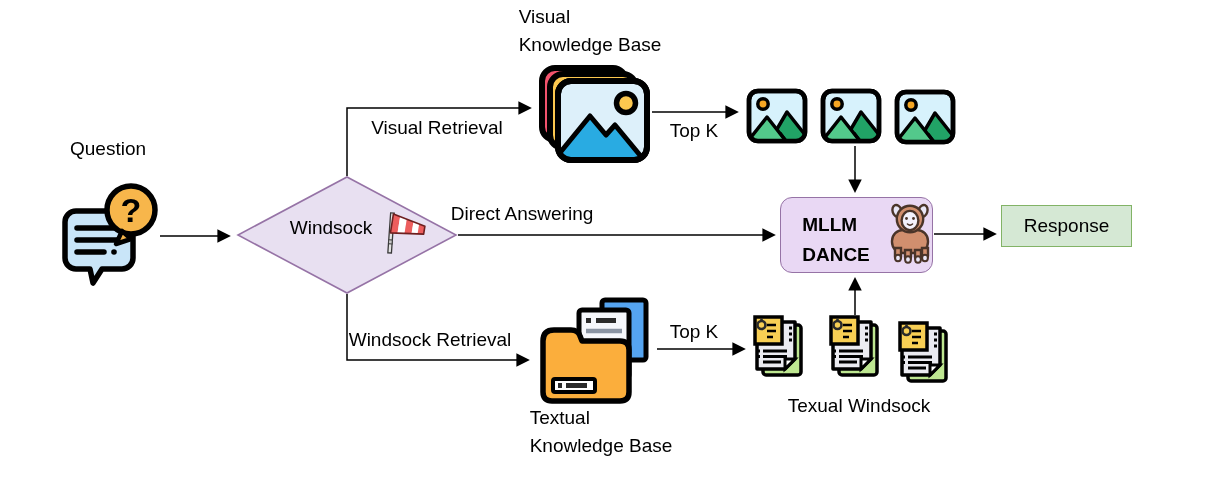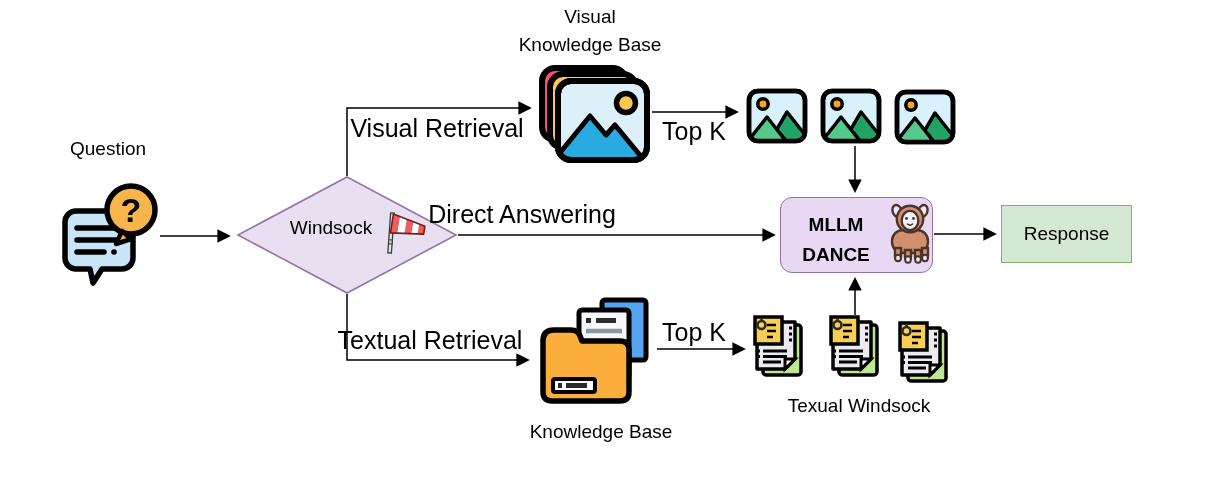--- a/index.html
+++ b/index.html
@@ -3,32 +3,32 @@
 <meta charset="utf-8">
 <style>
   html,body{margin:0;padding:0;background:#fff;}
   .canvas{
     position:relative;width:1205px;height:479px;background:#ffffff;
     font-family:"Liberation Sans",sans-serif;color:#000;overflow:hidden;
   }
   .abs{position:absolute;}
   .lbl{
     position:absolute;transform:translate(-50%,-50%);
-    font-size:19px;line-height:28px;white-space:nowrap;text-align:center;
-  }
-  .lbl.small{font-size:25px;}
+    font-size:19px;line-height:28px;white-space:nowrap;text-align:left;
+  }
+  .lbl.small{font-size:19px;}
   .connectors{position:absolute;left:0;top:0;pointer-events:none;}
   .diamond-wrap{position:absolute;left:236px;top:176px;}
   .mllm-box{
     position:absolute;left:780px;top:197px;width:153px;height:76px;
     background:#E9D8F4;border:1.6px solid #9673A6;border-radius:12px;box-sizing:border-box;
   }
   .mllm-label{left:836px;top:240px;line-height:30px;font-weight:bold;}
   .response-box{
-    position:absolute;left:1001px;top:205px;width:131px;height:58px;
+    position:absolute;left:1001px;top:205px;width:131px;height:42px;
     background:#D5E8D4;border:1.6px solid #82B366;box-sizing:border-box;
     display:flex;align-items:center;justify-content:center;font-size:19px;
   }
 </style>
 </head>
 <body>
 
 <div class="canvas">
 
   <svg class="connectors" width="1205" height="479">
@@ -147,21 +147,21 @@
       <path d="M34,45 l6,8" stroke="#000" stroke-width="3.2"></path>
     </g>
     <rect x="3" y="3" width="56" height="50" rx="9" fill="none" stroke="#000" stroke-width="4.5"></rect>
     <circle cx="17" cy="16" r="5.2" fill="#F5A623" stroke="#000" stroke-width="3.5"></circle>
     <path d="M42,3 h6 M51,3 h3" stroke="#000" stroke-width="3.5"></path>
   </svg>
 
   <div class="lbl small" style="left:437px;top:128px">Visual Retrieval</div>
   <div class="lbl small" style="left:694px;top:131px">Top K</div>
   <div class="lbl small" style="left:522px;top:214px">Direct Answering</div>
-  <div class="lbl small" style="left:430px;top:340px">Textual Retrieval</div>
+  <div class="lbl small" style="left:430px;top:340px">Windsock Retrieval</div>
   <div class="lbl small" style="left:694px;top:332px">Top K</div>
 
   <div class="mllm-box"></div>
   <div class="lbl mllm-label">
     <div>MLLM</div>
     <div>DANCE</div>
   </div>
   <svg class="abs" style="left:884px;top:202px" width="52" height="62" viewBox="0 0 52 62">
     <g stroke="#4A3429" stroke-width="2.4">
       <ellipse cx="13" cy="9" rx="4.4" ry="6.2" fill="#E9E6F6" transform="rotate(-18 13 9)"></ellipse>
@@ -196,20 +196,21 @@
     <rect x="43" y="13" width="50" height="68" rx="3" fill="#F5F7FB" stroke="#000" stroke-width="5"></rect>
     <rect x="50" y="21" width="5" height="5" fill="#2B2B2B"></rect>
     <line x1="60" y1="23.5" x2="80" y2="23.5" stroke="#2B2B2B" stroke-width="5"></line>
     <line x1="50" y1="34" x2="86" y2="34" stroke="#8A94A3" stroke-width="4.5"></line>
     <path d="M7,44 q0,-11 11,-11 h17 q7,0 9,6 l2,5 h38 q9,0 9,9 v42 q0,9 -9,9 H16 q-9,0 -9,-9 z" fill="#FBAE3C" stroke="#000" stroke-width="5.5" stroke-linejoin="round"></path>
     <rect x="17" y="82" width="42" height="13" rx="2" fill="#FFFFFF" stroke="#000" stroke-width="4"></rect>
     <rect x="22" y="86" width="4" height="5" fill="#2B2B2B"></rect>
     <rect x="30" y="86" width="21" height="5" fill="#2B2B2B"></rect>
   </svg>
   <div class="lbl" style="left:601px;top:432px">
+    <div>Textual</div>
     <div>Knowledge Base</div>
   </div>
 
   <svg class="abs" style="left:753px;top:315px" width="52" height="64" viewBox="0 0 52 64">
     <rect x="10" y="10" width="38" height="50" rx="3" fill="#BEE791" stroke="#000" stroke-width="3.5"></rect>
     <path d="M4,7 h38 v37 l-10,10 H4 z" fill="#EBEBF1" stroke="#000" stroke-width="3.5" stroke-linejoin="round"></path>
     <path d="M42,44 l-10,10 v-10 z" fill="#FFFFFF" stroke="#000" stroke-width="3"></path>
     <path d="M36,13 h3 M36,19 h3 M36,25 h3" stroke="#000" stroke-width="3"></path>
     <path d="M10,36 h24 M10,41.5 h24 M10,47 h18" stroke="#000" stroke-width="2.8"></path>
     <path d="M5,36 h2 M5,41.5 h2" stroke="#000" stroke-width="2.8"></path>

